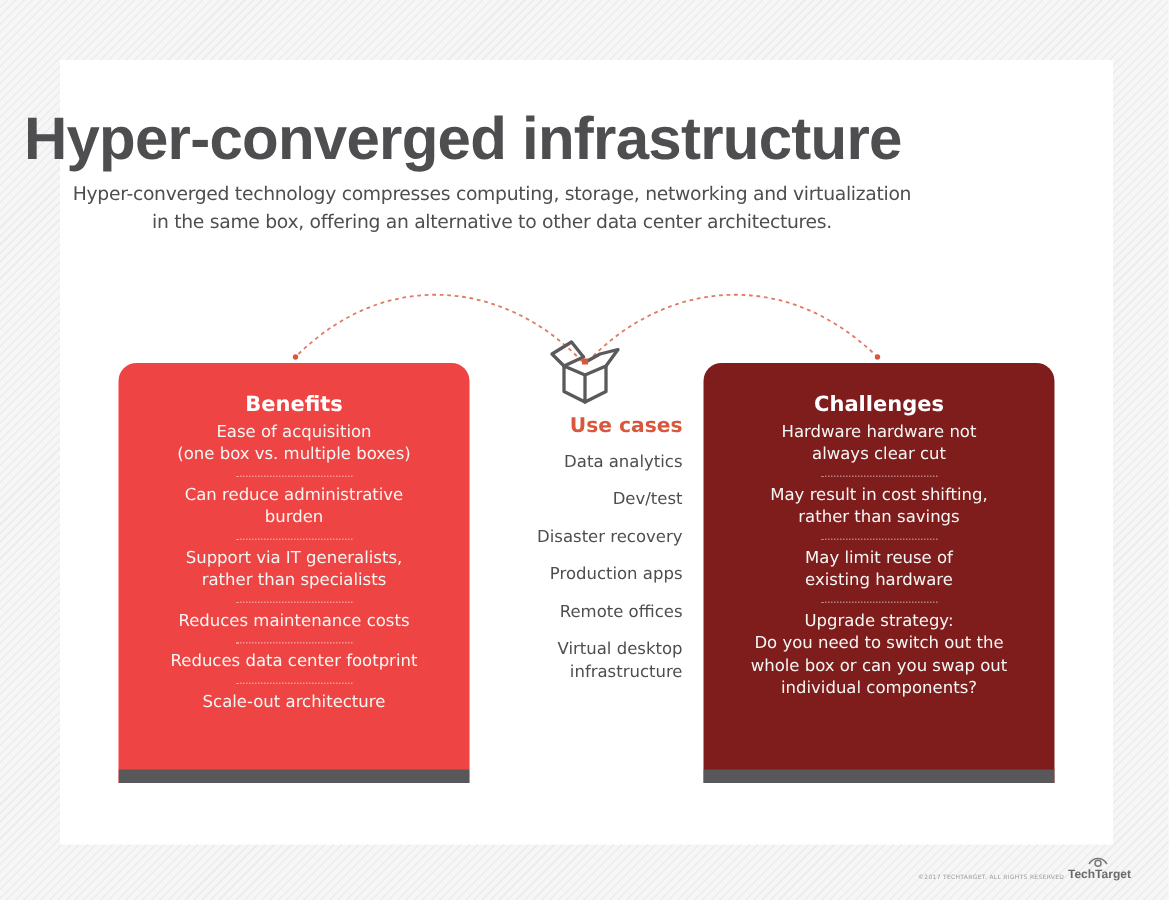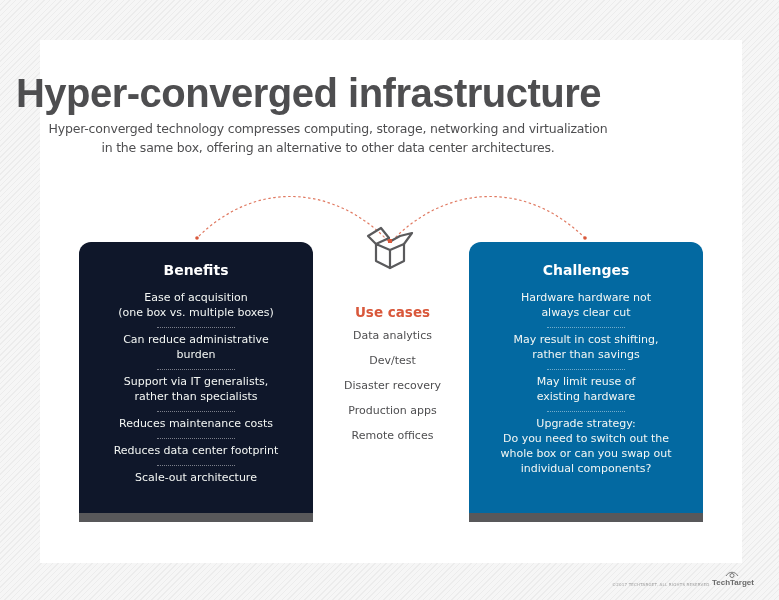--- a/index.html
+++ b/index.html
@@ -21,41 +21,41 @@
   .subtitle {
     position:absolute; left:0; top:119px; width:656px; text-align:center;
     font-family:"DejaVu Sans", sans-serif; font-size:12.5px; color:#4e4e50;
     line-height:19px; letter-spacing:-0.2px;
   }
   .arcs { position:absolute; left:0; top:0; width:779px; height:600px; pointer-events:none; }
   .card {
     position:absolute; top:242px; width:234px; height:280px;
     border-radius:12px 12px 0 0; overflow:hidden;
   }
-  .card.green { left:79px; background:#0f172a; }
-  .card.blue { left:469px; background:#0369a1; }
+  .card.green { left:79px; background:#ef4444; }
+  .card.blue { left:469px; background:#7f1d1d; }
   .card .bar {
     position:absolute; left:0; bottom:0; width:100%; height:9px; background:#58585a;
   }
   .card-title {
     margin-top:20px; text-align:center; color:#ffffff;
     font-family:"DejaVu Sans", sans-serif; font-weight:bold; font-size:14px;
   }
-  .card-list { list-style:none; margin:10px 0 0 0; padding:0; }
+  .card-list { list-style:none; margin:0 0 0 0; padding:0; }
   .card-list li {
     text-align:center; color:#f4f7f4; font-size:11px; line-height:15px;
     padding:2px 14px 5px 14px; position:relative; margin-bottom:5px;
     font-family:"DejaVu Sans", sans-serif;
   }
   .card-list li:not(:last-child)::after {
     content:""; position:absolute; left:50%; bottom:-3px; width:78px; margin-left:-39px;
     border-bottom:1px dotted rgba(255,255,255,0.45);
   }
   .usecases {
-    position:absolute; left:330px; top:304px; width:125px; text-align:center;
+    position:absolute; left:330px; top:276px; width:125px; text-align:right;
   }
   .usecases-title {
     color:#d9583b; font-weight:bold; font-size:13.5px;
     font-family:"DejaVu Sans", sans-serif; margin-bottom:8px;
   }
   .usecases-list { list-style:none; padding:0; margin:0; }
   .usecases-list li {
     color:#4e4e50; font-size:11px; line-height:15px; margin-bottom:10px;
     font-family:"DejaVu Sans", sans-serif;
   }
@@ -116,20 +116,22 @@
 </div>
 
 <div class="usecases">
   <div class="usecases-title">Use cases</div>
   <ul class="usecases-list">
     <li style="white-space:pre-line">Data analytics</li>
     <li style="white-space:pre-line">Dev/test</li>
     <li style="white-space:pre-line">Disaster recovery</li>
     <li style="white-space:pre-line">Production apps</li>
     <li style="white-space:pre-line">Remote offices</li>
+    <li style="white-space:pre-line">Virtual desktop
+infrastructure</li>
   </ul>
 </div>
 
 <div class="card blue">
   <div class="card-title">Challenges</div>
   <ul class="card-list">
     <li style="white-space:pre-line">Hardware hardware not
 always clear cut</li>
     <li style="white-space:pre-line">May result in cost shifting,
 rather than savings</li>

